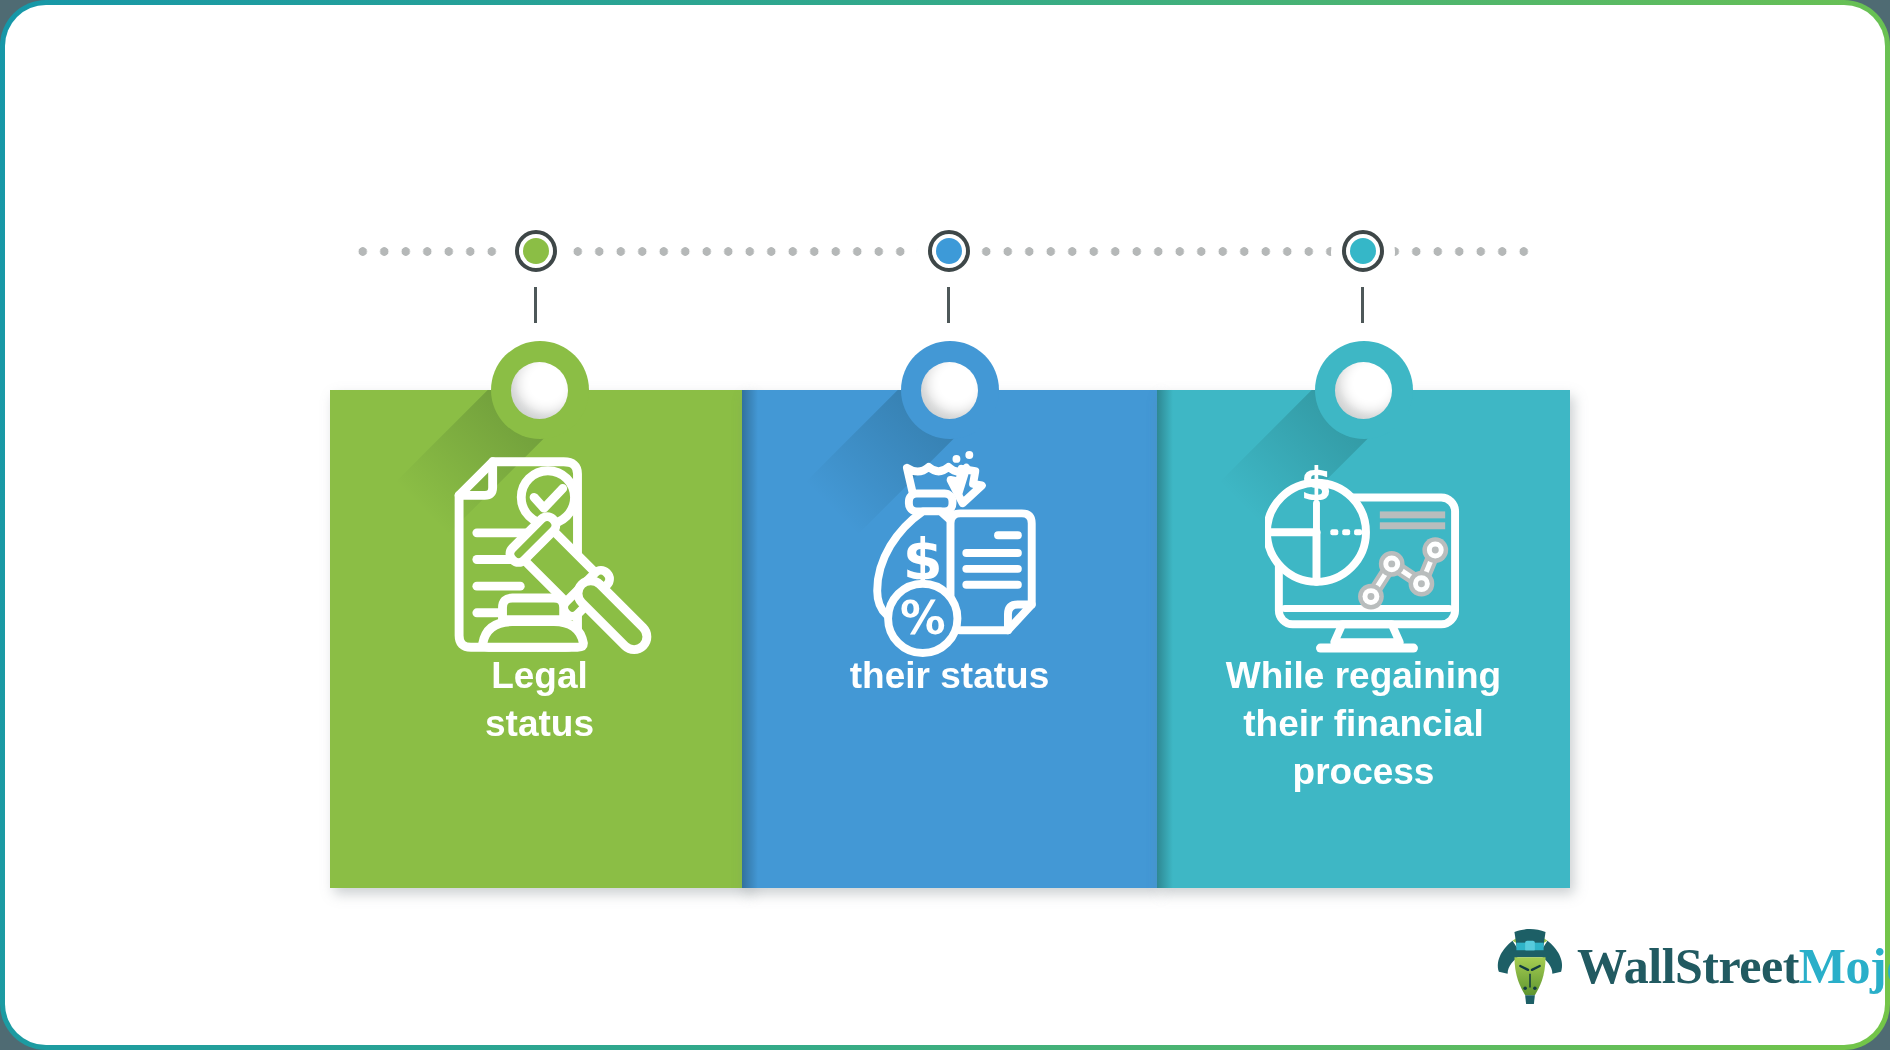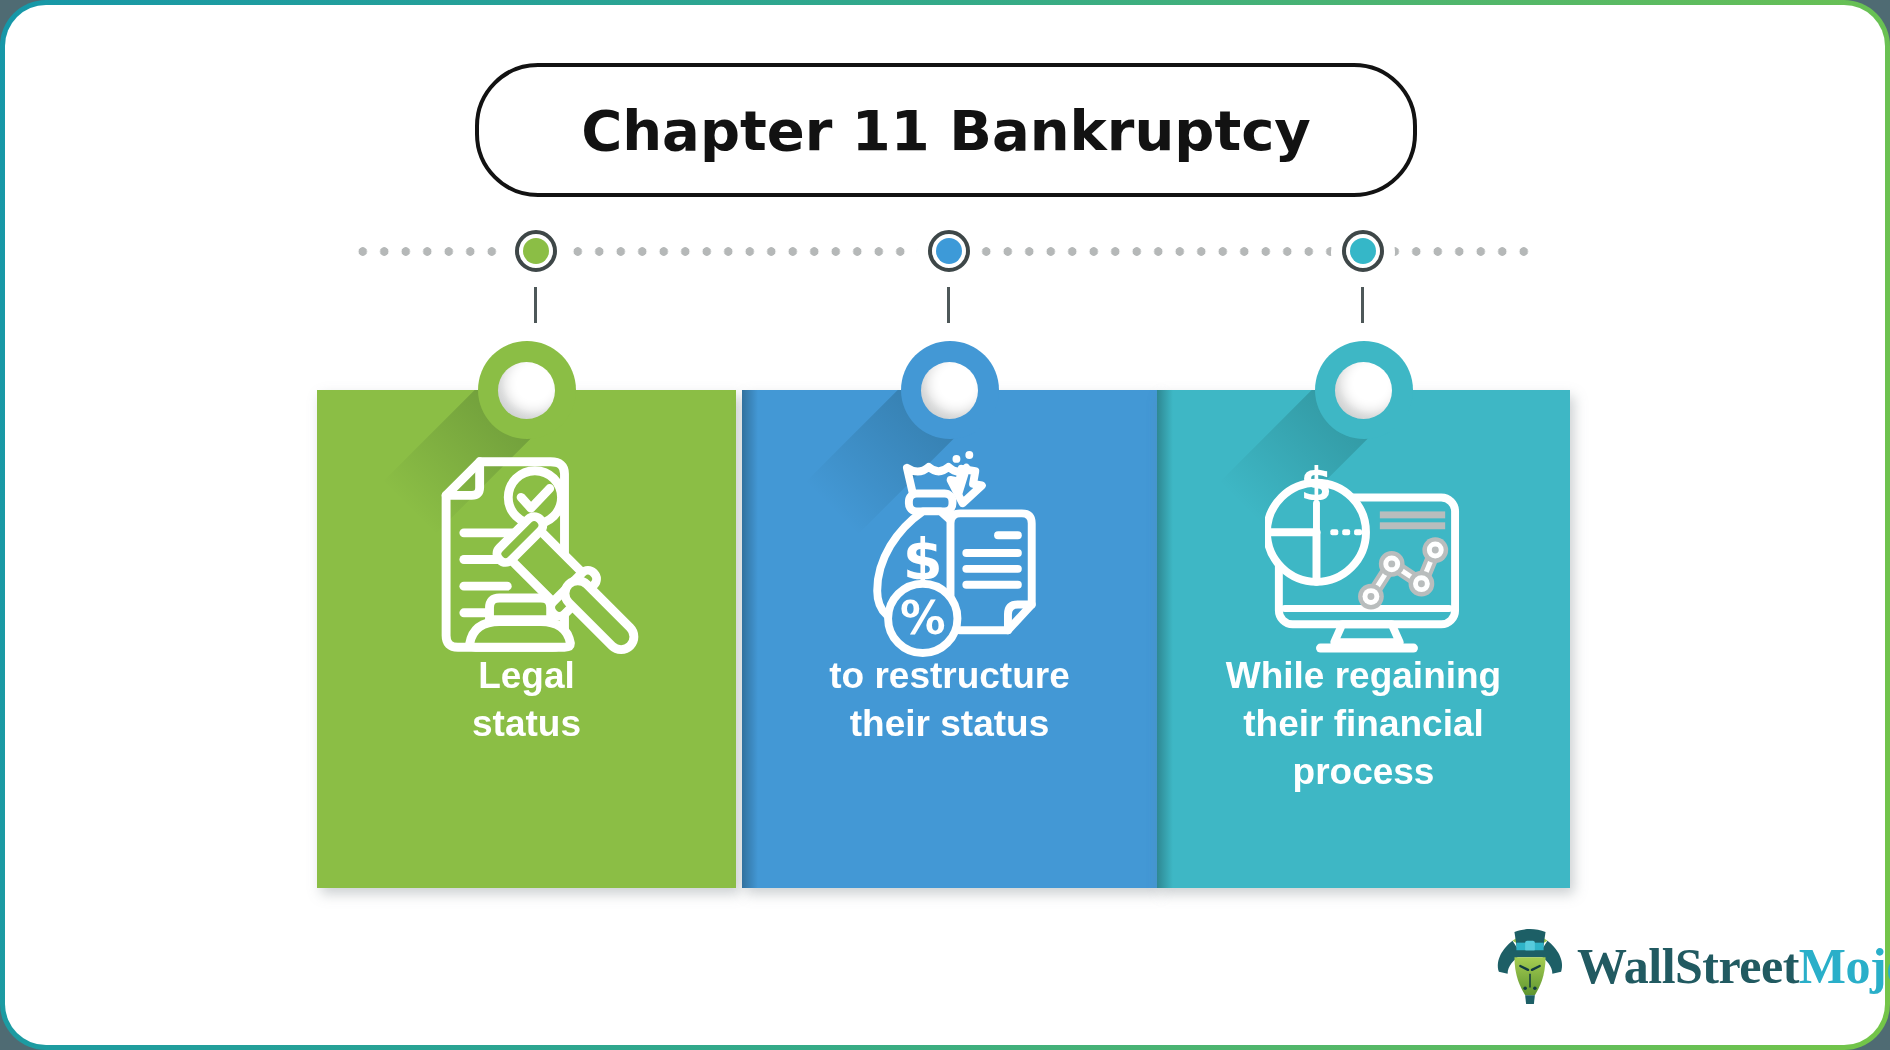--- a/index.html
+++ b/index.html
@@ -88,23 +88,20 @@
     font-size:50px; letter-spacing:-0.5px; white-space:nowrap;
   }
   .logo-text .p1 { color:#215a61; }
   .logo-text .p2 { color:#2aafc9; }
 </style>
 </head>
 <body>
 
 <div id="frame">
 
-  <div class="title-pill">
-    <span>Chapter 11 Bankruptcy</span>
-  </div>
 
   <div class="dotline"></div>
 
   <div class="marker-mask" style="left:499px"></div>
   <div class="marker-mask" style="left:912px"></div>
   <div class="marker-mask" style="left:1326px"></div>
 
   <div class="marker" style="left:510px">
     <div class="dot" style="background:#8bbe45"></div>
   </div>
@@ -112,21 +109,21 @@
     <div class="dot" style="background:#3d9ad8"></div>
   </div>
   <div class="marker" style="left:1337px">
     <div class="dot" style="background:#35b7c8"></div>
   </div>
 
   <div class="connector" style="left:529px"></div>
   <div class="connector" style="left:942px"></div>
   <div class="connector" style="left:1356px"></div>
 
-  <div class="card c-green" style="left:312px; width:419px;">
+  <div class="card c-green" style="left:325px; width:419px;">
     <div class="card-bg">
       <div class="beam"></div>
     </div>
     <div class="pin">
       <div class="pin-hole"></div>
     </div>
     <svg class="icon" width="238" height="222" viewBox="0 0 240 225">
       <g stroke="#ffffff" stroke-width="9" fill="none" stroke-linecap="round" stroke-linejoin="round">
         <path d="M72,14 H144 Q158,14 158,26 V190 Q158,202 146,202 H50 Q38,202 38,190 V48 Z"></path>
         <path d="M72,14 V40 Q72,48 64,48 H38"></path>
@@ -177,21 +174,20 @@
         <path d="M146,184 V168 Q146,158 156,158 H170"></path>
         <path d="M136,88 H156"></path>
           <path d="M104,106 H156"></path>
           <path d="M104,122 H156"></path>
           <path d="M104,138 H156"></path>
         <circle cx="60" cy="172" r="35" fill="#4398d5"></circle>
         <text x="60" y="188" font-size="46" font-weight="bold" fill="#ffffff" stroke="none" text-anchor="middle" font-family="DejaVu Sans, sans-serif">%</text>
       </g>
     </svg>
     <div class="card-label">
-      <div>to restructure</div>
       <div>their status</div>
     </div>
   </div>
 
   <div class="card c-teal" style="left:1152px; width:413px;">
     <div class="card-bg">
       <div class="edge-shadow"></div>
       <div class="beam"></div>
     </div>
     <div class="pin">

